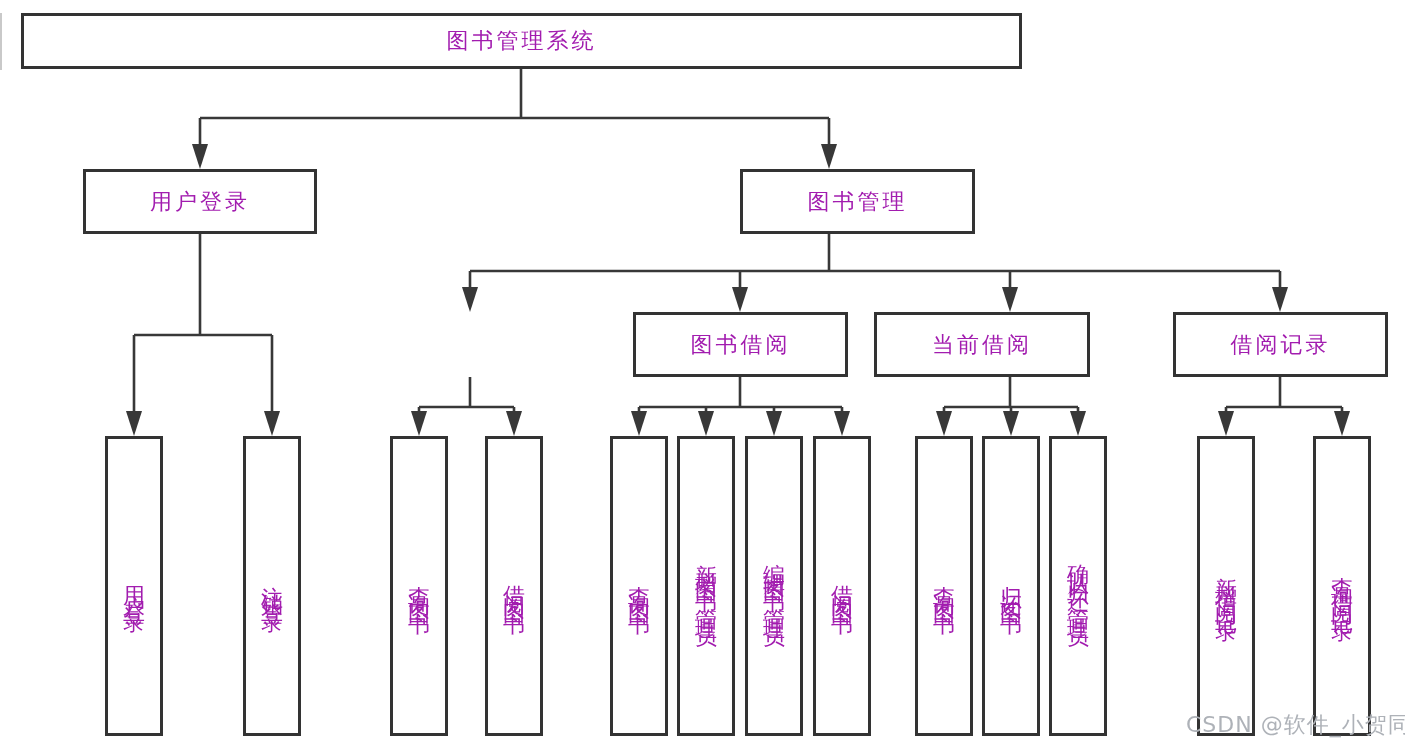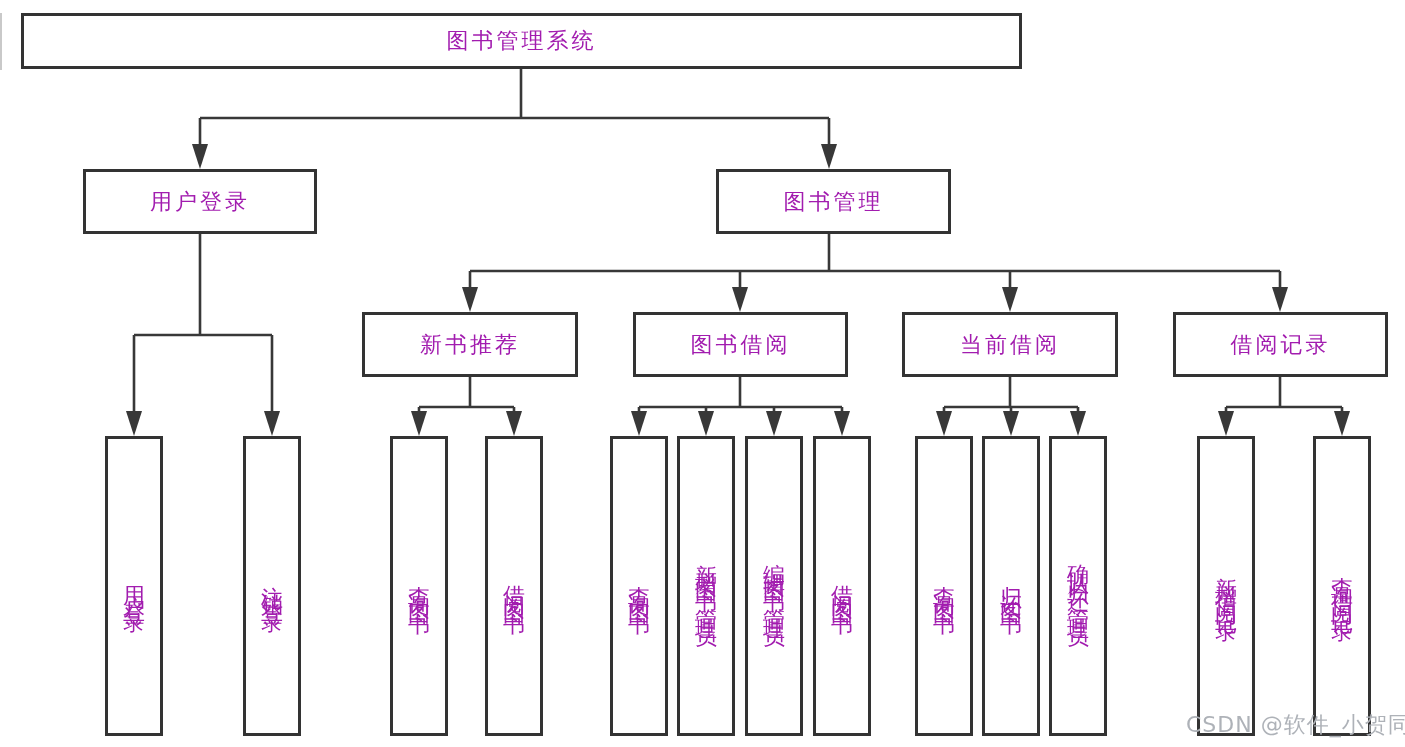--- a/index.html
+++ b/index.html
@@ -103,25 +103,24 @@
     <g>
       <path d="M1280,377 V407 M1226,407 H1342 M1226,407 V418 M1342,407 V418" fill="none" stroke="#383838" stroke-width="2.6"></path>
       <polygon points="1218,411 1234,411 1226,436" fill="#383838"></polygon>
       <polygon points="1334,411 1350,411 1342,436" fill="#383838"></polygon>
     </g>
   </svg>
 
   <div class="box root">图书管理系统</div>
 
   <div class="box lvl2" style="left:83px;width:234px;">用户登录</div>
-  <div class="box lvl2" style="left:716px;width:235px;text-align:right;">图书管理</div>
+  <div class="box lvl2" style="left:740px;width:235px;text-align:right;">图书管理</div>
 
-  <div class="box lvl3" style="left:362px;width:216px;">新书推荐</div>
   <div class="box lvl3" style="left:633px;width:215px;">图书借阅</div>
-  <div class="box lvl3" style="left:902px;width:216px;">当前借阅</div>
+  <div class="box lvl3" style="left:874px;width:216px;">当前借阅</div>
   <div class="box lvl3" style="left:1173px;width:215px;">借阅记录</div>
 
   <div class="box leaf" style="left:105px;">用户登录</div>
   <div class="box leaf" style="left:243px;">注销登录</div>
 
   <div class="box leaf" style="left:390px;">查询图书</div>
   <div class="box leaf" style="left:485px;">借阅图书</div>
 
   <div class="box leaf" style="left:610px;">查询图书</div>
   <div class="box leaf" style="left:677px;">新增图书（管理员）</div>

